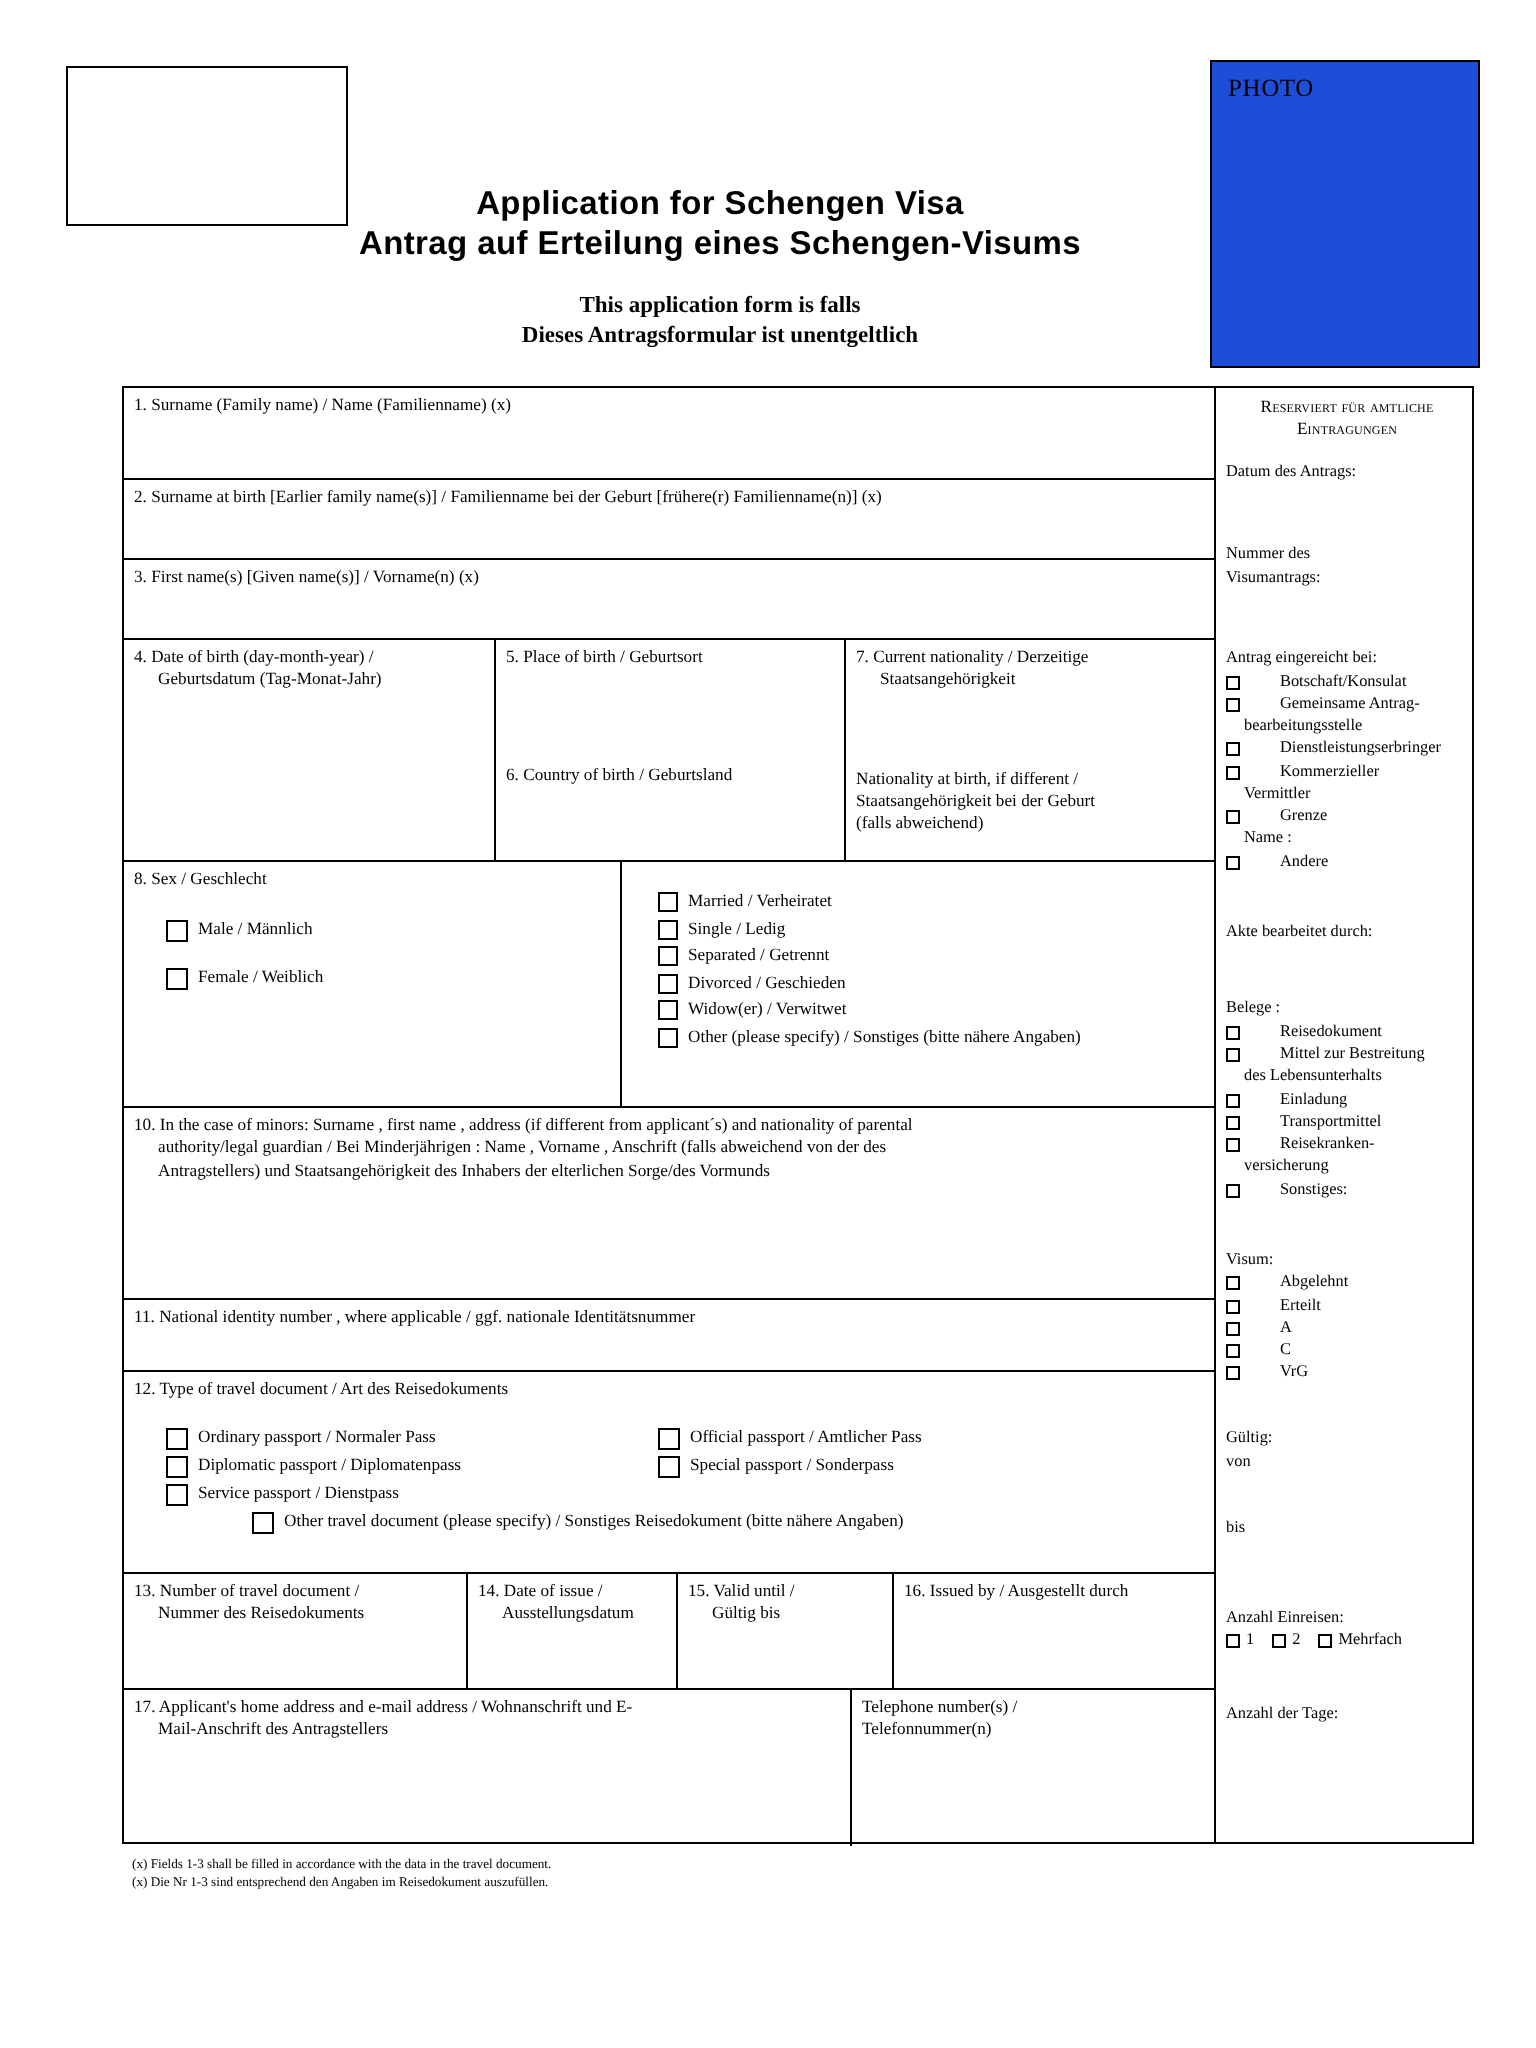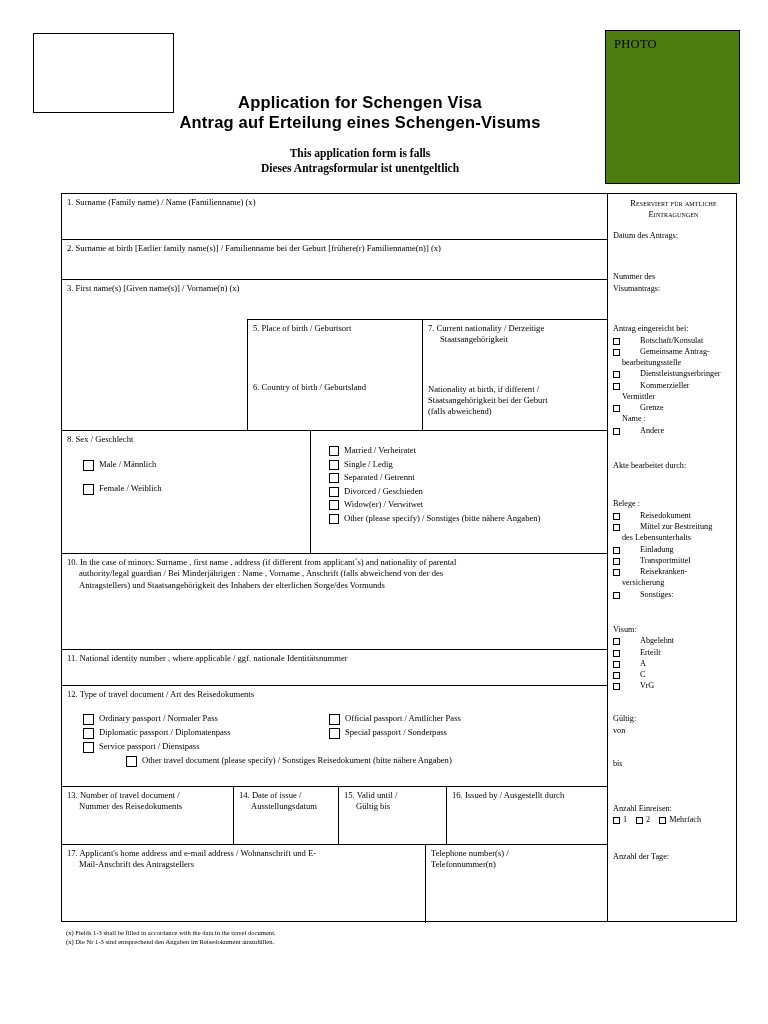--- a/index.html
+++ b/index.html
@@ -29,21 +29,21 @@
     left: 33px; top: 33px;
     width: 139px; height: 78px;
     border: 1.5px solid #000;
     background: #fff;
   }
   .photo-box {
     position: absolute;
     left: 605px; top: 30px;
     width: 133px; height: 152px;
     border: 1.5px solid #000;
-    background: #4d7c0f;
+    background: #1d4ed8;
   }
   .photo-label {
     font-family: "Liberation Serif", serif;
     font-size: 12.5px;
     padding: 6px 0 0 8px;
     letter-spacing: .3px;
   }
 
   .title-wrap {
     position: absolute;
@@ -200,20 +200,24 @@
     </div>
 
     <div class="cell bt" style="left:0; top:45px; width:545px; height:40px;">
       <span class="lbl">2. Surname at birth [Earlier family name(s)] / Familienname bei der Geburt [frühere(r) Familienname(n)] (x)</span>
     </div>
 
     <div class="cell bt" style="left:0; top:85px; width:545px; height:40px;">
       <span class="lbl">3. First name(s) [Given name(s)] / Vorname(n) (x)</span>
     </div>
 
+    <div class="cell bt" style="left:0; top:125px; width:185px; height:111px;">
+      <span class="lbl">4. Date of birth (day-month-year) /</span>
+      <span class="indent">Geburtsdatum (Tag-Monat-Jahr)</span>
+    </div>
 
     <div class="cell bt bl" style="left:185px; top:125px; width:175px; height:60px;">
       <span class="lbl">5. Place of birth / Geburtsort</span>
     </div>
 
     <div class="cell bl" style="left:185px; top:185px; width:175px; height:51px;">
       <span class="lbl">6. Country of birth / Geburtsland</span>
     </div>
 
     <div class="cell bt bl" style="left:360px; top:125px; width:185px; height:111px;">

